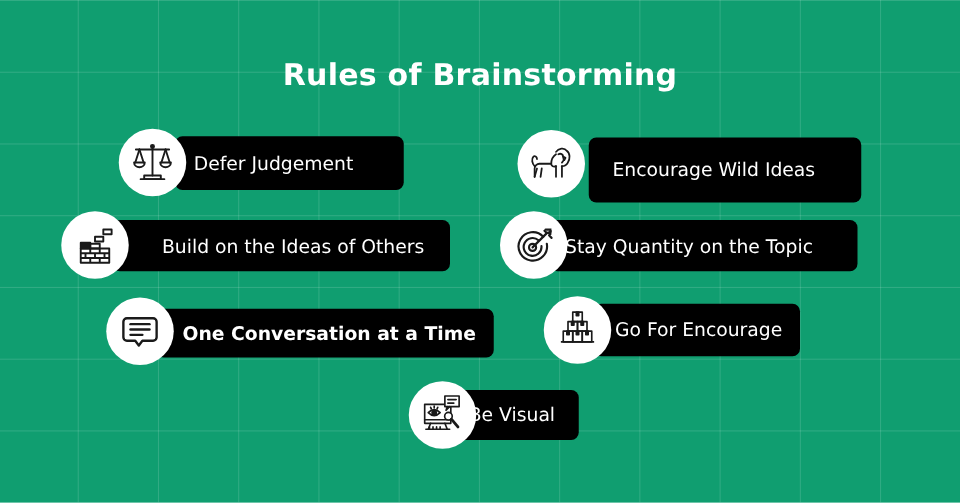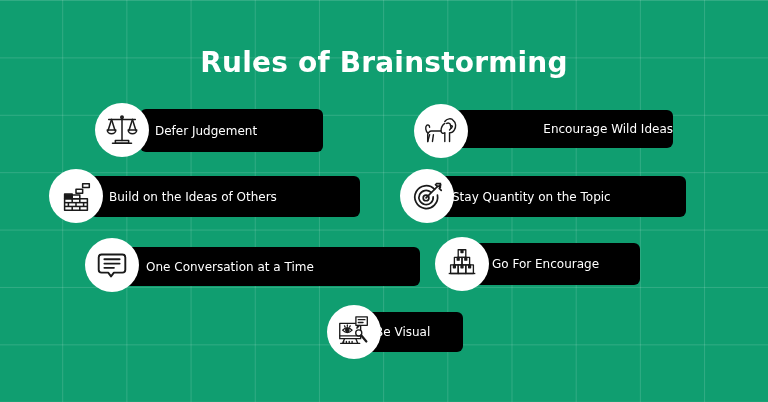--- a/index.html
+++ b/index.html
@@ -14,32 +14,32 @@
     background-image:
       linear-gradient(to right, rgba(255,255,255,0.14) 1px, transparent 1px),
       linear-gradient(to bottom, rgba(255,255,255,0.14) 1px, transparent 1px);
     background-size: 64.2px 57.4px;
     background-position: -2px 0px;
   }
   .title {
     position: absolute; left: 0; right: 0; top: 46px;
     text-align: center; color: #ffffff;
     font-family: "DejaVu Sans", sans-serif;
-    font-weight: bold; font-size: 28px; letter-spacing: 0.2px;
+    font-weight: bold; font-size: 24px; letter-spacing: 0.2px;
   }
   .rule {
     position: absolute;
   }
   .pill {
     position: absolute;
     background: #000000;
     border-radius: 6px;
     color: #ffffff;
     font-family: "DejaVu Sans", sans-serif;
-    font-size: 12px;
+    font-size: 15px;
     display: flex; align-items: center;
     white-space: nowrap;
     box-sizing: border-box;
   }
   .pill .label { display: block; }
   .badge {
     position: absolute;
     width: 54px; height: 54px;
     border-radius: 50%;
     background: #ffffff;
@@ -70,41 +70,41 @@
       <line x1="31" y1="9" x2="27.5" y2="20"></line>
       <line x1="31" y1="9" x2="34.5" y2="20"></line>
       <path d="M26.5 20 h9 a4.5 4 0 0 1 -9 0 z"></path>
       <rect x="13" y="31" width="14" height="3"></rect>
       <line x1="10" y1="34" x2="30" y2="34"></line>
     </svg>
   </div>
 </div>
 
 <div class="rule">
-  <div class="pill" style="left:455px; top:110px; width:218px; height:38px; padding-left:19px;justify-content:flex-end;">
+  <div class="pill" style="left:471px; top:110px; width:218px; height:52px; padding-left:19px;">
     <span class="label">Encourage Wild Ideas</span>
   </div>
   <div class="badge" style="left:414px; top:104px;">
     <svg viewBox="0 0 40 40" fill="none" stroke="#1a1a1a" stroke-width="1.5" stroke-linecap="round" stroke-linejoin="round">
       <path d="M24 10 c2 -3 7 -4 9 -1 c3 2 3 7 1 10 c-1 2 -3 3 -5 3"></path>
       <path d="M26 12 c2 -1 4 0 4 2 c1 2 0 4 -1 5"></path>
       <path d="M30 14 l2 1 l-1 2"></path>
       <path d="M24 12 c-3 2 -4 6 -4 8 l-10 0 c-2 0 -4 2 -4 4 l0 7"></path>
       <path d="M29 22 l0 9"></path>
       <path d="M24 22 l0 9"></path>
       <path d="M12 24 l-1 7"></path>
       <path d="M8 24 l-2 7"></path>
       <path d="M6 22 c-2 -2 -3 -6 -1 -8 c1 -1 3 0 3 2"></path>
       <path d="M20 20 c0 2 2 3 4 2"></path>
     </svg>
   </div>
 </div>
 
 <div class="rule">
-  <div class="pill" style="left:90px; top:176px; width:270px; height:41px; padding-left:19px;">
+  <div class="pill" style="left:90px; top:176px; width:270px; height:41px; padding-left:19px;justify-content:center;">
     <span class="label">Build on the Ideas of Others</span>
   </div>
   <div class="badge" style="left:49px; top:169px;">
     <svg viewBox="0 0 40 40" fill="none" stroke="#1a1a1a" stroke-width="1.6" stroke-linejoin="round">
       <rect x="27" y="7" width="7" height="4"></rect>
       <rect x="20" y="13" width="7" height="4"></rect>
       <rect x="8" y="18" width="8" height="5" fill="#1a1a1a"></rect>
       <rect x="8" y="23" width="24" height="12"></rect>
       <line x1="8" y1="27" x2="32" y2="27"></line>
       <line x1="8" y1="31" x2="32" y2="31"></line>
@@ -130,21 +130,21 @@
       <path d="M24 16 a7.5 7.5 0 1 0 2.5 5"></path>
       <circle cx="19" cy="22" r="3"></circle>
       <line x1="19" y1="22" x2="31" y2="10"></line>
       <path d="M29 8 l2 2 l3 -1 l-1 3 l2 2"></path>
       <path d="M30 7 l4 0 l0 4"></path>
     </svg>
   </div>
 </div>
 
 <div class="rule">
-  <div class="pill" style="left:125px; top:247px; width:295px; height:39px; padding-left:21px;">
+  <div class="pill" style="left:125px; top:247px; width:270px; height:39px; padding-left:21px;font-weight:bold;">
     <span class="label">One Conversation at a Time</span>
   </div>
   <div class="badge" style="left:85px; top:238px;">
     <svg viewBox="0 0 40 40" fill="none" stroke="#1a1a1a" stroke-width="2" stroke-linecap="round" stroke-linejoin="round">
       <path d="M9 9 h22 a3 3 0 0 1 3 3 v13 a3 3 0 0 1 -3 3 h-9 l-3 4 l-3 -4 h-7 a3 3 0 0 1 -3 -3 v-13 a3 3 0 0 1 3 -3 z"></path>
       <line x1="12" y1="14" x2="28" y2="14"></line>
       <line x1="12" y1="18.5" x2="28" y2="18.5"></line>
       <line x1="12" y1="23" x2="22" y2="23"></line>
     </svg>
   </div>

